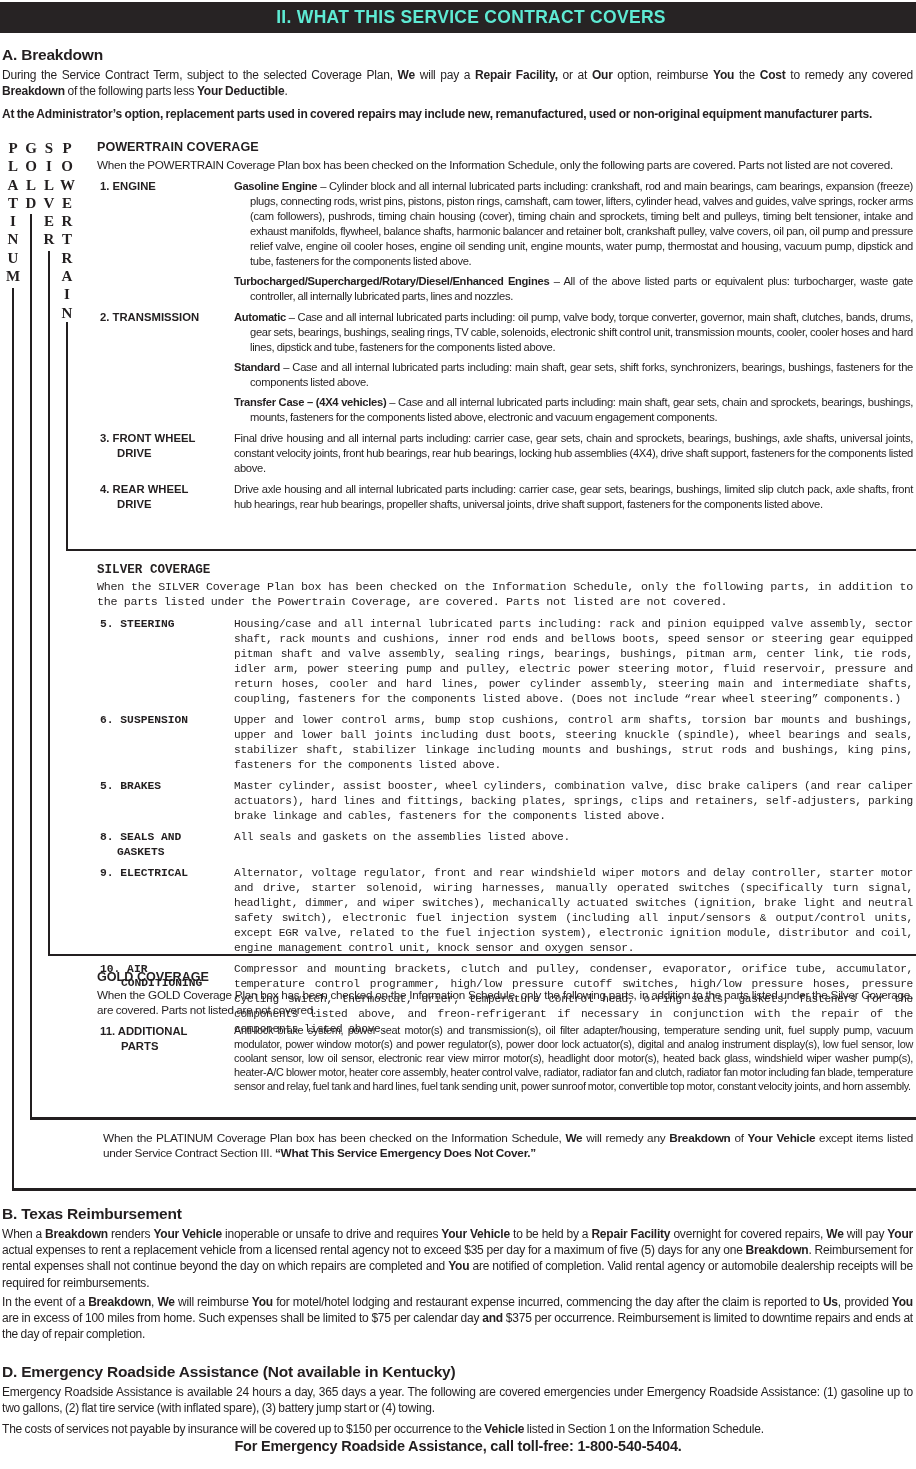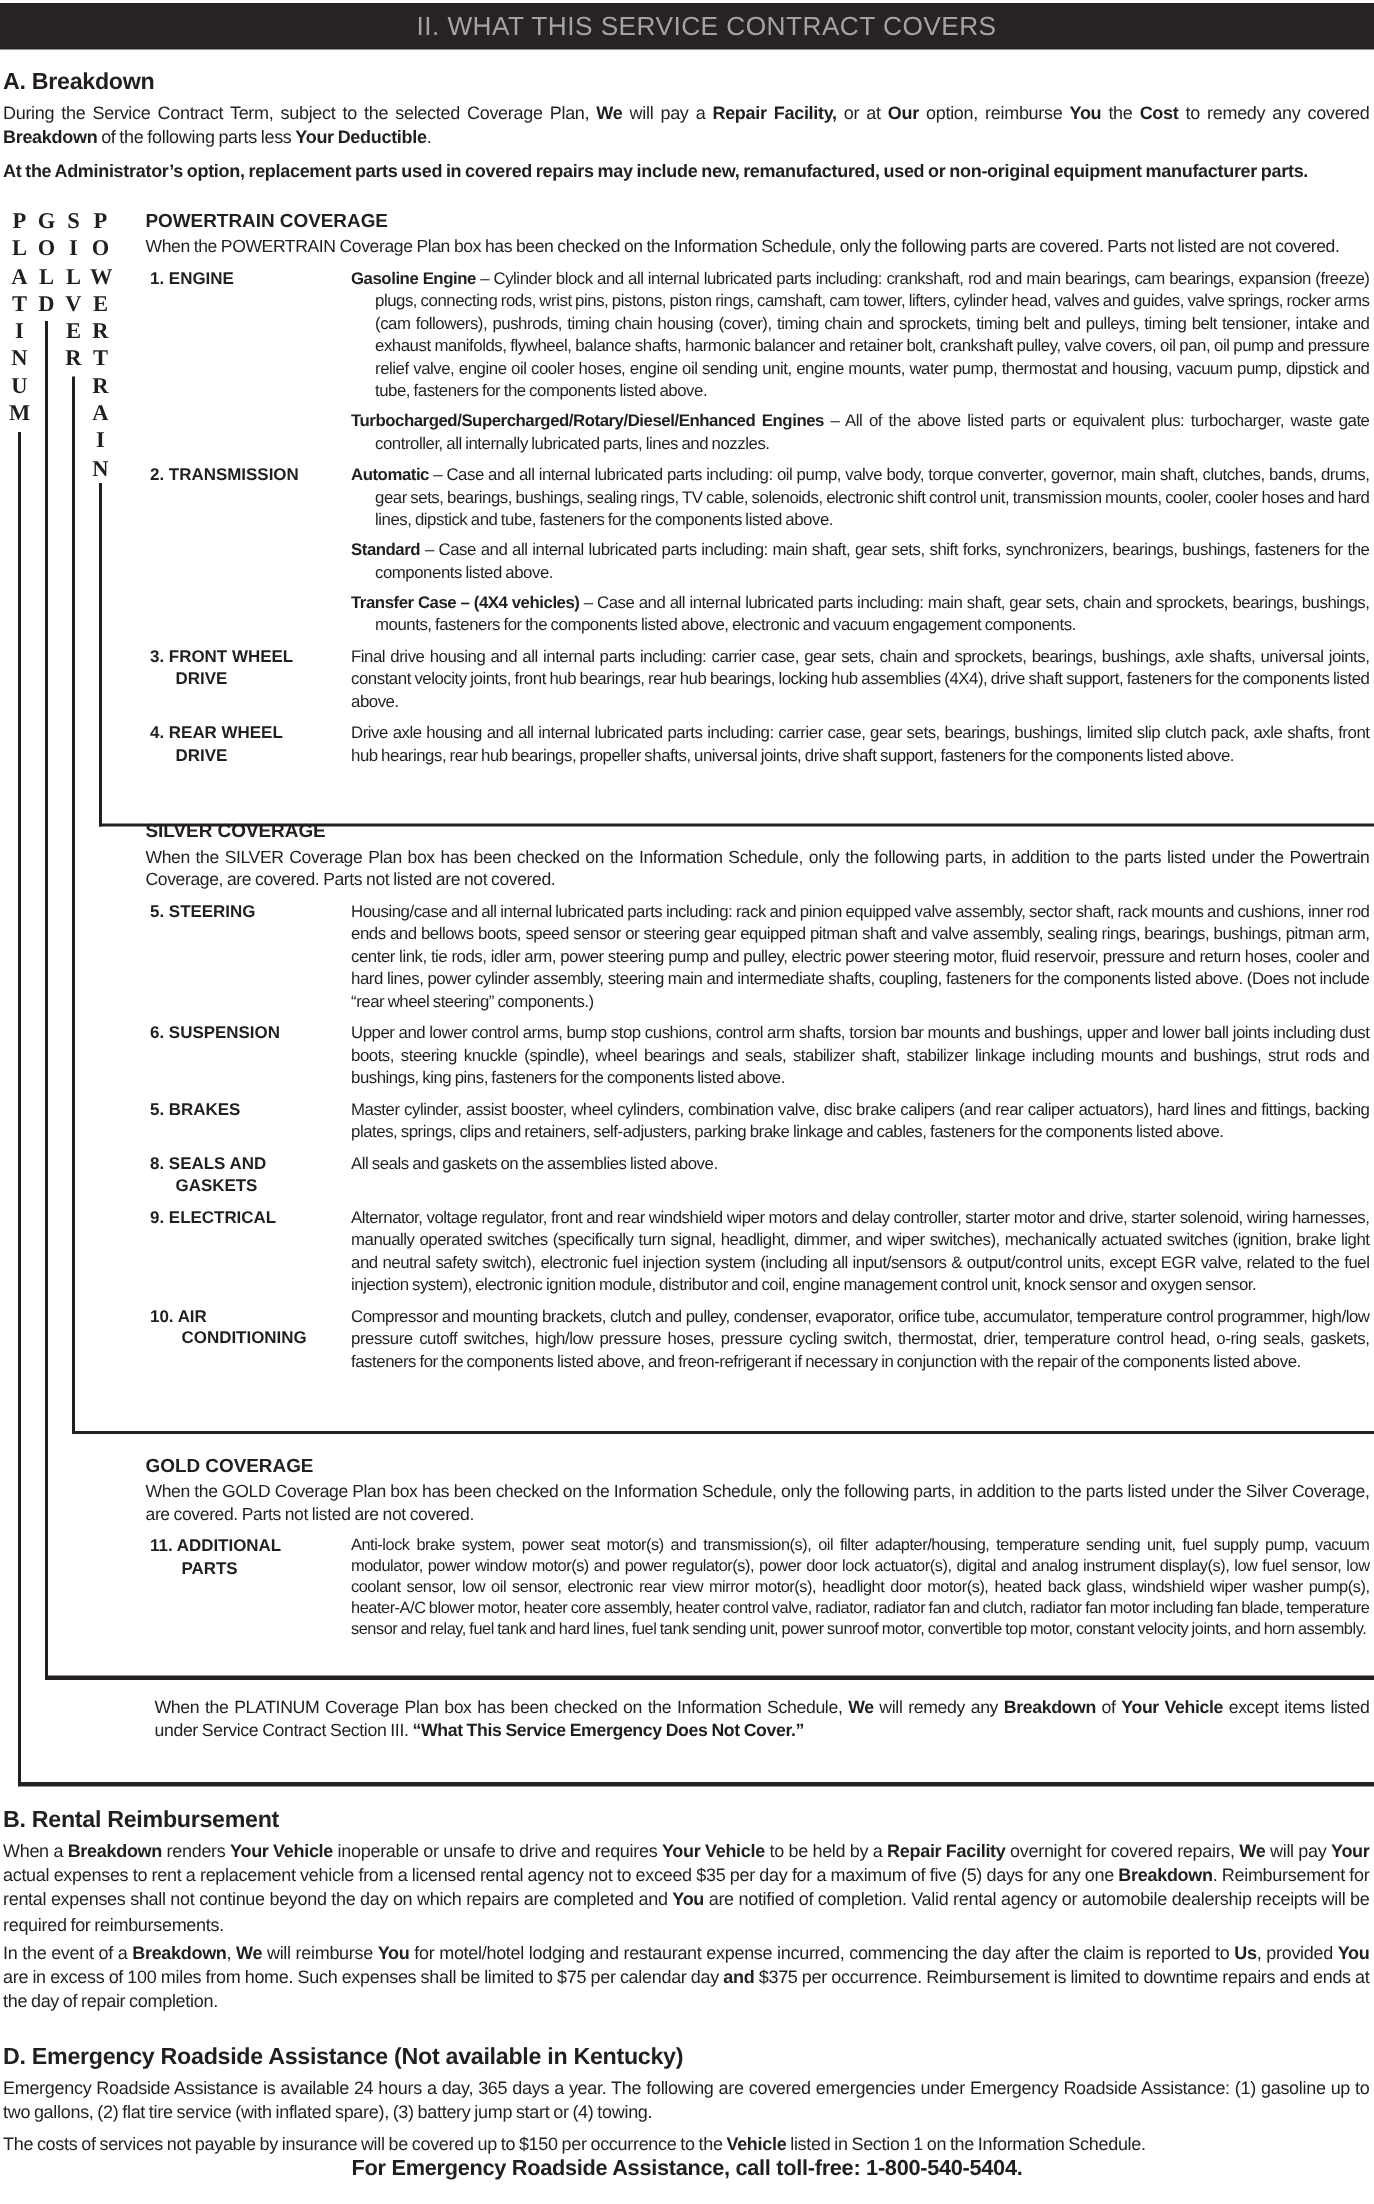--- a/index.html
+++ b/index.html
@@ -3,21 +3,21 @@
 <meta charset="utf-8">
 <style>
   html,body{margin:0;padding:0;background:#fff;}
   .page{position:relative;width:916px;height:1469px;background:#fff;color:#231f20;
         font-family:"Liberation Sans",sans-serif;overflow:hidden;}
   .abs{position:absolute;}
 
   
   .title-bar{position:absolute;top:2px;left:0;width:916px;height:31px;background:#272324;
              display:flex;align-items:center;justify-content:center;}
-  .title-bar span{color:#a3a3a3;font-weight:normal;font-size:17.5px;letter-spacing:.3px;margin-left:26px;}
+  .title-bar span{color:#5eead4;font-weight:bold;font-size:17.5px;letter-spacing:.3px;margin-left:26px;}
 
   
   .sec{left:2px;width:911px;}
   .sec-h{font-size:15.5px;font-weight:bold;margin:0 0 3px 0;letter-spacing:-0.2px;}
   .sec-p{font-size:12px;line-height:16.2px;margin:0 0 7px 0;text-align:justify;
          letter-spacing:-0.2px;word-spacing:-0.6px;}
   .bold{font-weight:bold;}
 
   
   .rail-letters{position:absolute;top:139px;width:14px;text-align:center;
@@ -101,21 +101,21 @@
       </div>
     </div>
     <div class="item">
       <div class="item-label">4. REAR WHEEL DRIVE</div>
       <div class="item-text">
         <p>Drive axle housing and all internal lubricated parts including: carrier case, gear sets, bearings, bushings, limited slip clutch pack, axle shafts, front hub hearings, rear hub bearings, propeller shafts, universal joints, drive shaft support, fasteners for the components listed above.</p>
       </div>
     </div>
   </div>
 
-  <div class="abs cov" style="top:547px;">
+  <div class="abs cov" style="top:563px;font-family:Liberation Mono, monospace;">
     <div class="cov-h">SILVER COVERAGE</div>
     <p class="cov-intro">When the SILVER Coverage Plan box has been checked on the Information Schedule, only the following parts, in addition to the parts listed under the Powertrain Coverage, are covered. Parts not listed are not covered.</p>
     <div class="item">
       <div class="item-label">5. STEERING</div>
       <div class="item-text">
         <p>Housing/case and all internal lubricated parts including: rack and pinion equipped valve assembly, sector shaft, rack mounts and cushions, inner rod ends and bellows boots, speed sensor or steering gear equipped pitman shaft and valve assembly, sealing rings, bearings, bushings, pitman arm, center link, tie rods, idler arm, power steering pump and pulley, electric power steering motor, fluid reservoir, pressure and return hoses, cooler and hard lines, power cylinder assembly, steering main and intermediate shafts, coupling, fasteners for the components listed above. (Does not include “rear wheel steering” components.)</p>
       </div>
     </div>
     <div class="item">
       <div class="item-label">6. SUSPENSION</div>
@@ -158,21 +158,21 @@
         <p>Anti-lock brake system, power seat motor(s) and transmission(s), oil filter adapter/housing, temperature sending unit, fuel supply pump, vacuum modulator, power window motor(s) and power regulator(s), power door lock actuator(s), digital and analog instrument display(s), low fuel sensor, low coolant sensor, low oil sensor, electronic rear view mirror motor(s), headlight door motor(s), heated back glass, windshield wiper washer pump(s), heater-A/C blower motor, heater core assembly, heater control valve, radiator, radiator fan and clutch, radiator fan motor including fan blade, temperature sensor and relay, fuel tank and hard lines, fuel tank sending unit, power sunroof motor, convertible top motor, constant velocity joints, and horn assembly.</p>
       </div>
     </div>
   </div>
 
   <div class="abs" style="top:1131px;left:103px;width:810px;">
     <p class="plat-p">When the PLATINUM Coverage Plan box has been checked on the Information Schedule, <b>We</b> will remedy any <b>Breakdown</b> of <b>Your Vehicle</b> except items listed under Service Contract Section III. <b>“What This Service Emergency Does Not Cover.”</b></p>
   </div>
 
   <div class="abs sec" style="top:1205px;">
-    <div class="sec-h">B. Rental Reimbursement</div>
+    <div class="sec-h">B. Texas Reimbursement</div>
     <p class="sec-p">When a <b>Breakdown</b> renders <b>Your Vehicle</b> inoperable or unsafe to drive and requires <b>Your Vehicle</b> to be held by a <b>Repair Facility</b> overnight for covered repairs, <b>We</b> will pay <b>Your</b> actual expenses to rent a replacement vehicle from a licensed rental agency not to exceed $35 per day for a maximum of five (5) days for any one <b>Breakdown</b>. Reimbursement for rental expenses shall not continue beyond the day on which repairs are completed and <b>You</b> are notified of completion. Valid rental agency or automobile dealership receipts will be required for reimbursements.</p>
   </div>
 
   <div class="abs sec" style="top:1294px;">
     <p class="sec-p">In the event of a <b>Breakdown</b>, <b>We</b> will reimburse <b>You</b> for motel/hotel lodging and restaurant expense incurred, commencing the day after the claim is reported to <b>Us</b>, provided <b>You</b> are in excess of 100 miles from home. Such expenses shall be limited to $75 per calendar day <b>and</b> $375 per occurrence. Reimbursement is limited to downtime repairs and ends at the day of repair completion.</p>
   </div>
 
   <div class="abs sec" style="top:1363px;">
     <div class="sec-h">D. Emergency Roadside Assistance (Not available in Kentucky)</div>
     <p class="sec-p" style="margin-bottom:5px;">Emergency Roadside Assistance is available 24 hours a day, 365 days a year. The following are covered emergencies under Emergency Roadside Assistance: (1) gasoline up to two gallons, (2) flat tire service (with inflated spare), (3) battery jump start or (4) towing.</p>

